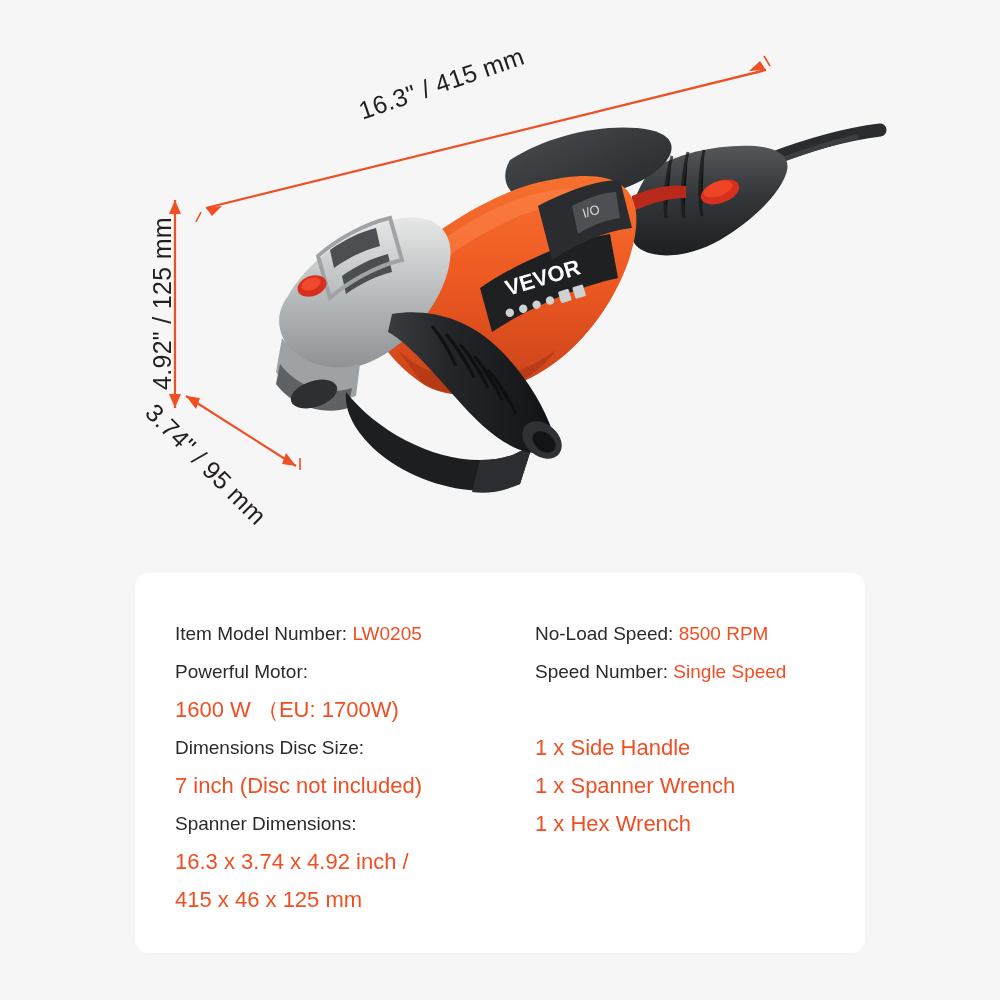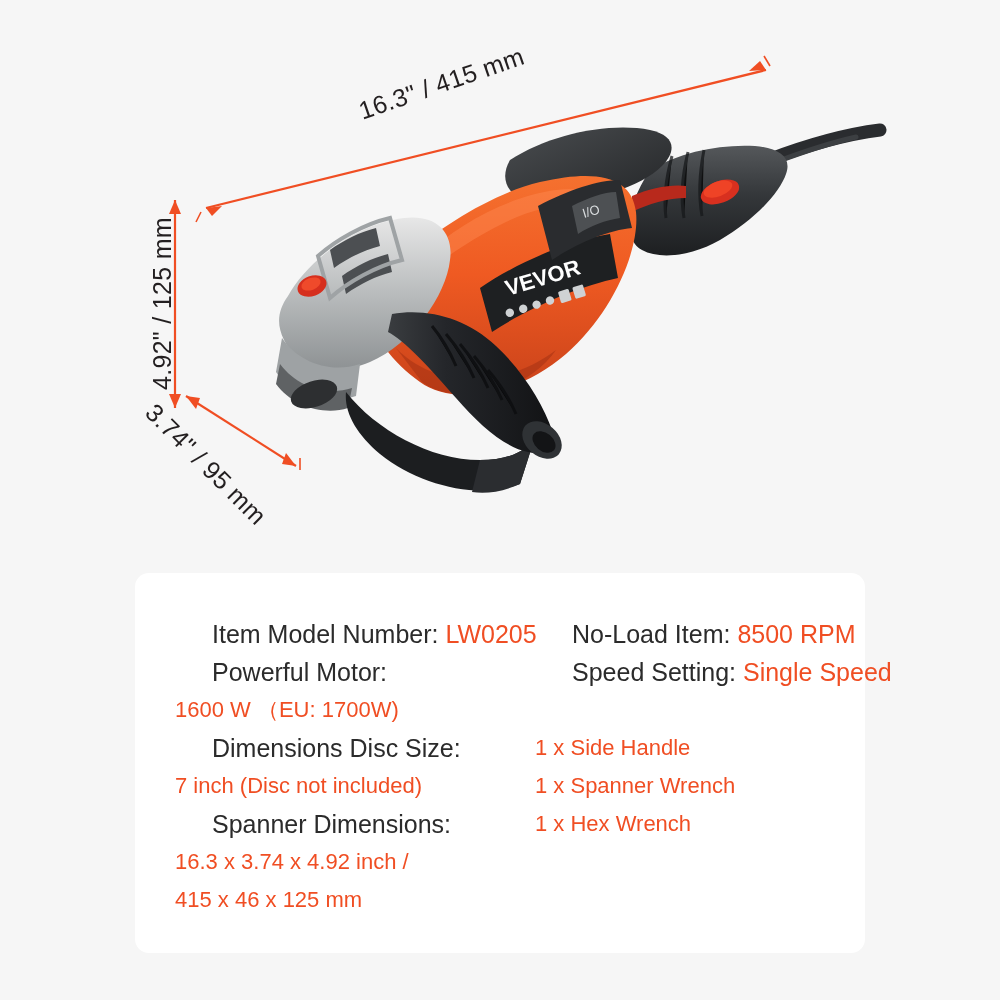--- a/index.html
+++ b/index.html
@@ -78,25 +78,24 @@
     width: 730px; height: 380px;
   }
   .col {
     position: absolute;
     top: 42px;
   }
   .col-left { left: 40px; width: 360px; }
   .col-right { left: 400px; width: 320px; }
 
   .spec-line {
-    font-size: 25px;
+    font-size: 19px;
     line-height: 38px;
     color: #2b2b2b;
     white-space: nowrap;
-    margin-left: 37px;
   }
   .val { color: #f04e23; }
   .val-block { color: #f04e23; font-size: 22px; line-height: 38px; white-space: nowrap; }
   .lbl { color: #2b2b2b; }
 </style>
 </head>
 <body>
 
 <div id="page">
 
@@ -263,25 +262,25 @@
 
         <div class="spec-line">
           <span class="lbl">Spanner Dimensions:</span>
         </div>
         <div class="val-block">16.3 x 3.74 x 4.92 inch /</div>
         <div class="val-block">415 x 46 x 125 mm</div>
       </div>
 
       <div class="col col-right">
         <div class="spec-line">
-          <span class="lbl">No-Load Item:</span>
+          <span class="lbl">No-Load Speed:</span>
           <span class="val">8500 RPM</span>
         </div>
         <div class="spec-line">
-          <span class="lbl">Speed Setting:</span>
+          <span class="lbl">Speed Number:</span>
           <span class="val">Single Speed</span>
         </div>
         <div style="height:38px"></div>
         <div class="val-block">1 x Side Handle</div>
         <div class="val-block">1 x Spanner Wrench</div>
         <div class="val-block">1 x Hex Wrench</div>
       </div>
 
     </div>
   </div>

